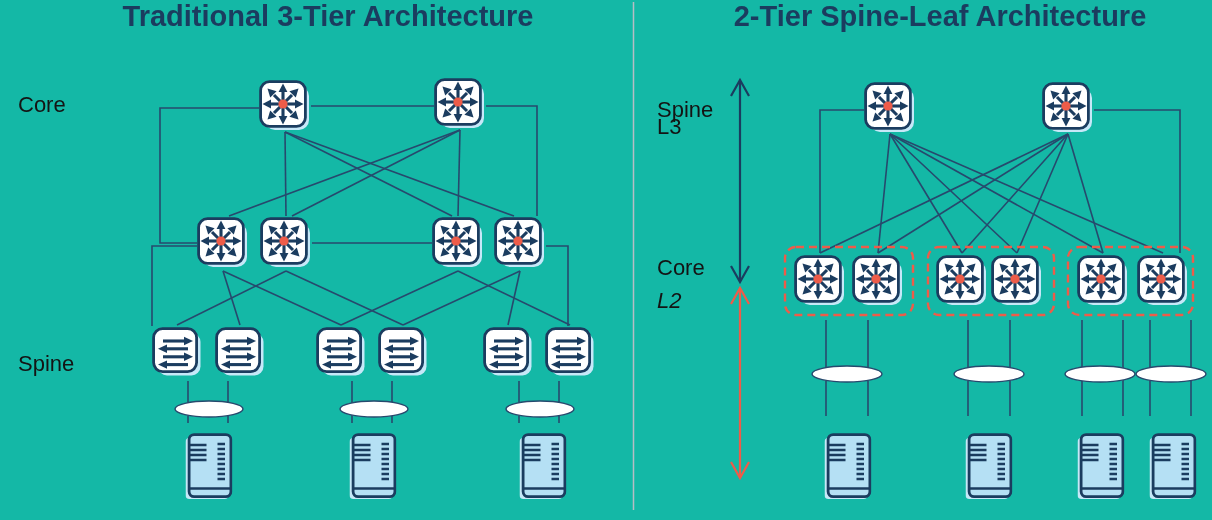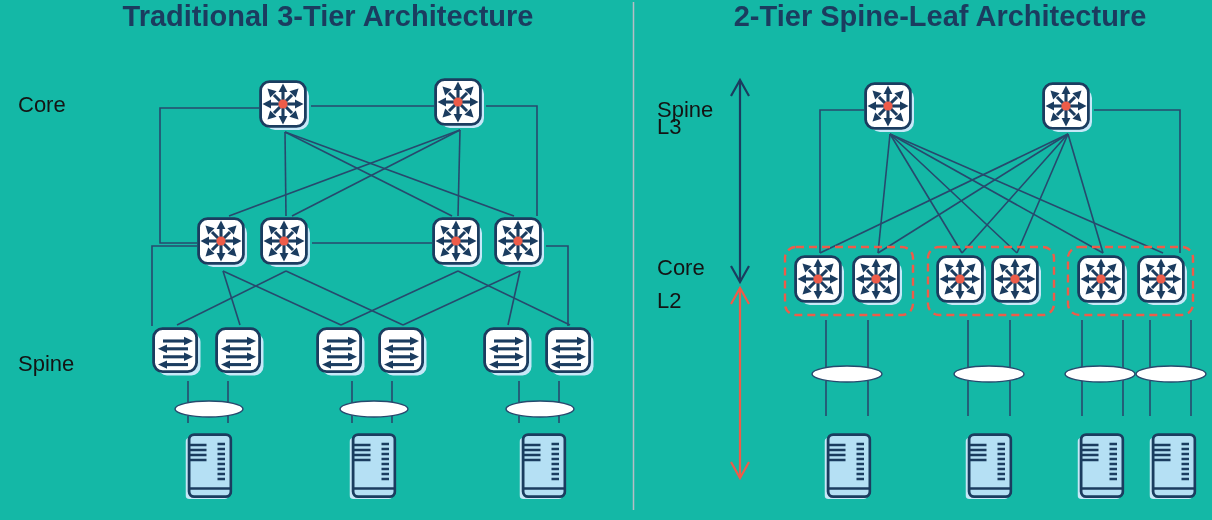--- a/index.html
+++ b/index.html
@@ -13,21 +13,21 @@
   .title{position:absolute;top:0;text-align:center;font-size:29px;font-weight:700;color:var(--navy);letter-spacing:0;}
   .title-left{left:28px;width:600px;}
   .title-right{left:655px;width:570px;}
   .lbl{position:absolute;font-size:22px;color:var(--label);text-align:center;}
   .lbl-core{left:18px;top:92px;}
   .lbl-aggregation{left:18px;top:229px;}
   .lbl-access{left:18px;top:351px;}
   .lbl-spine{left:657px;top:97px;}
   .lbl-l3{left:657px;top:114px;}
   .lbl-leaf{left:657px;top:255px;}
-  .lbl-l2{left:657px;top:288px;}
+  .lbl-l2{left:657px;top:288px;font-style:italic;}
 
   .ln{stroke:var(--line);stroke-width:1.6;fill:none;}
   .divider{stroke:var(--divider);stroke-width:1.5;}
   .icon-box{fill:#fff;stroke:var(--navy);stroke-width:2.8;}
   .icon-shadow{fill:var(--shadow);}
   #ra line,#rd line{stroke:var(--navy);stroke-width:3.1;}
   #ra path,#rd path{fill:var(--navy);}
   .sw-arrow{stroke:var(--navy);stroke-width:3.1;}
   .sw-head{fill:var(--navy);}
   .red-dot{fill:var(--red);}

